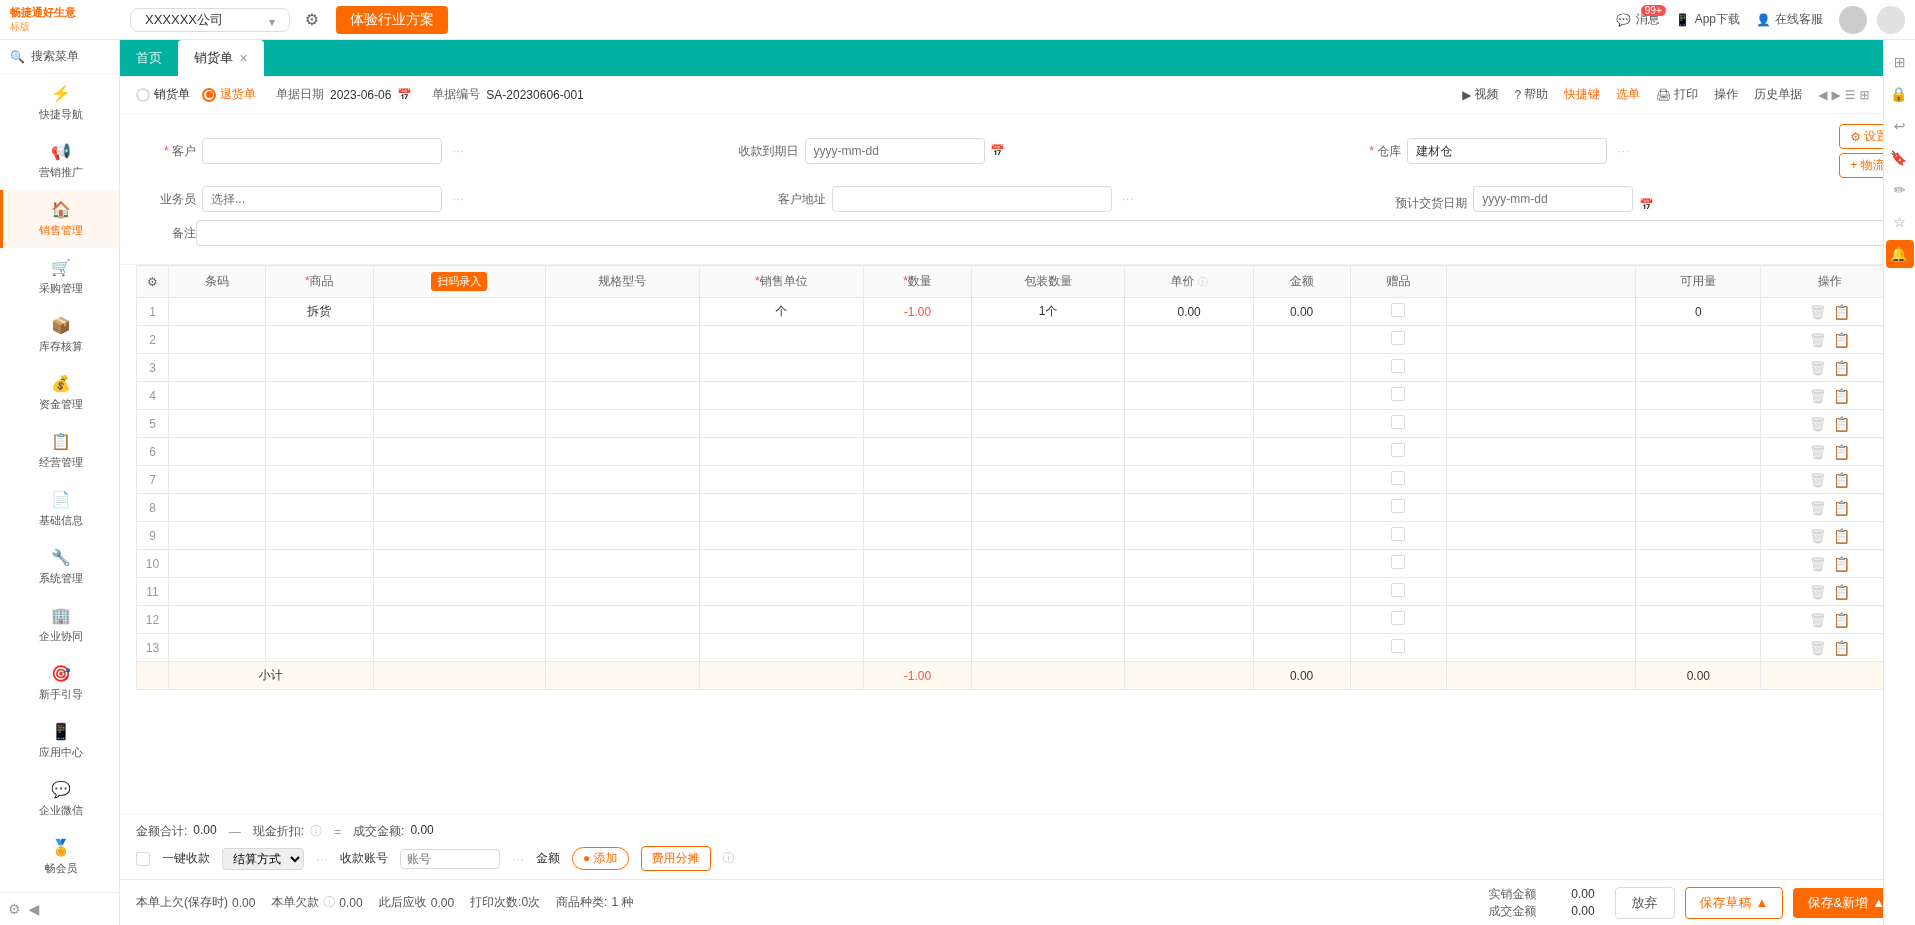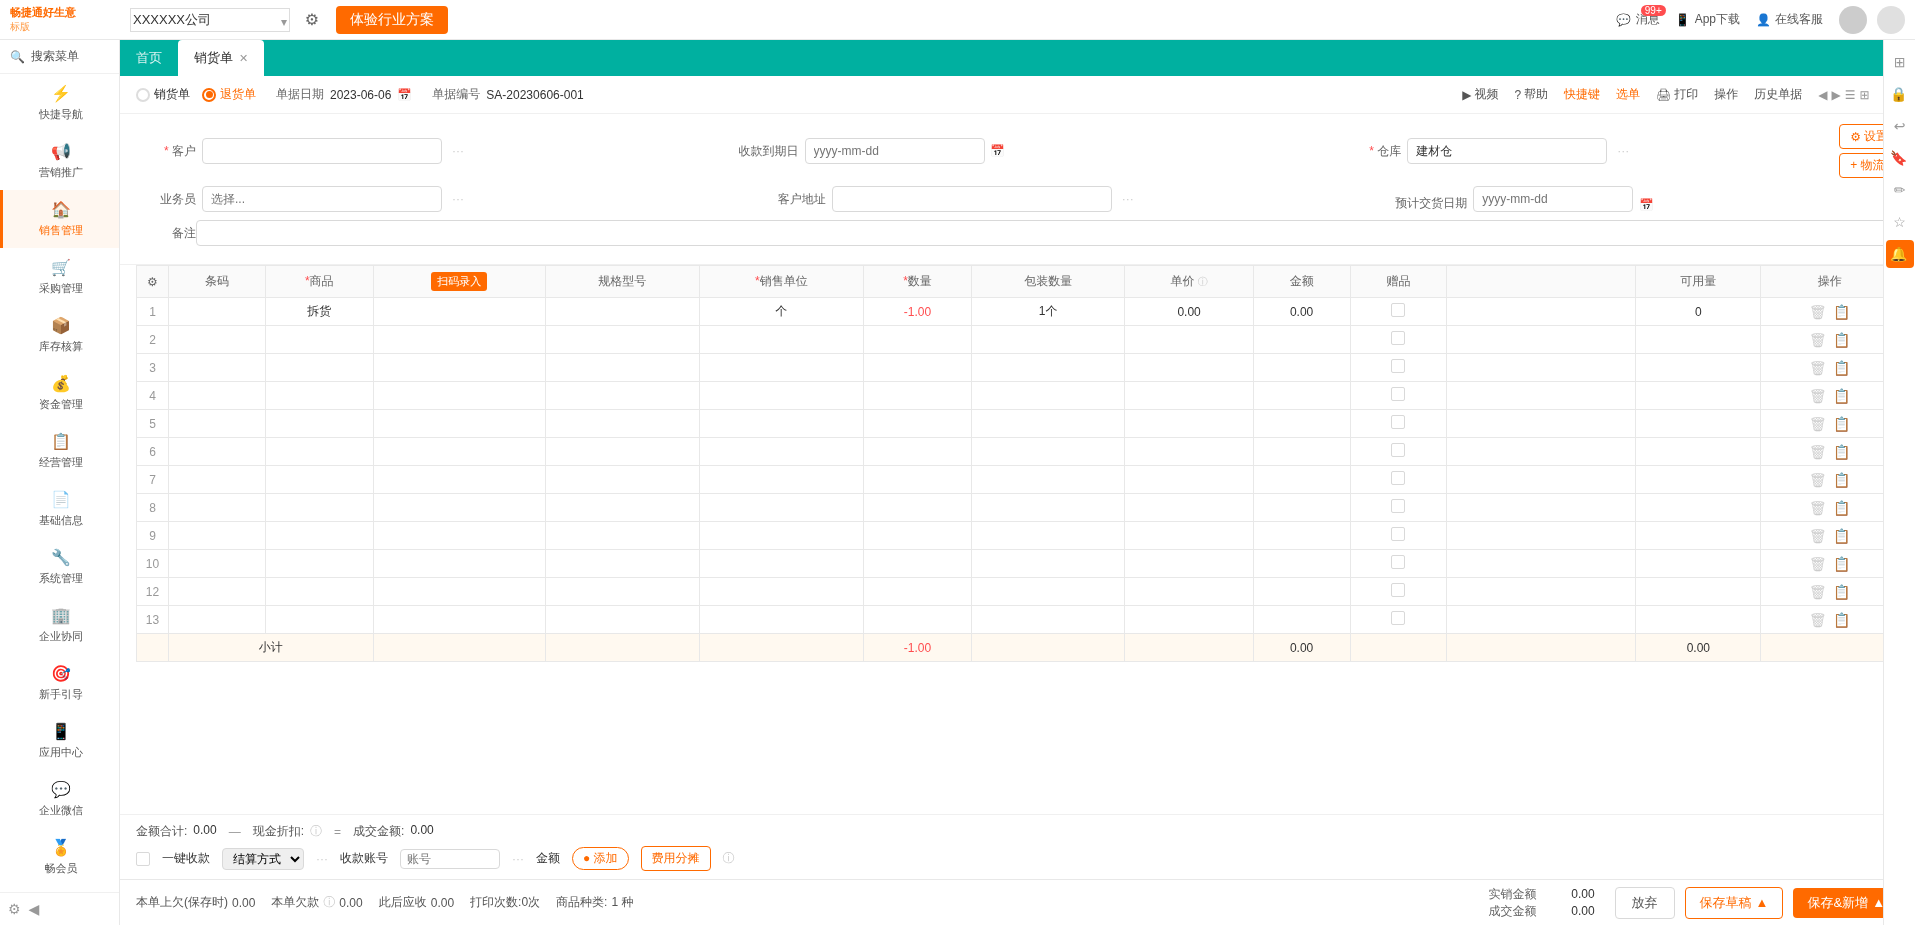--- a/index.html
+++ b/index.html
@@ -25,22 +25,22 @@
     .logo-text {
       color: #ff6a00;
       font-size: 11px;
       font-weight: bold;
       line-height: 1.2;
     }
     .company-selector {
       display: flex;
       align-items: flex-end;
       border: 1px solid #ddd;
-      border-radius: 0;
-      padding: 2px 2px;
+      border-radius: 8px;
+      padding: 2px 14px;
       min-width: 160px;
       cursor: pointer;
       background: #fff;
     }
     .company-name { flex: 1; font-size: 13px; }
     .company-arrow { color: #999; margin-left: 4px; }
     .settings-btn {
       margin-left: 8px;
       width: 28px;
       height: 28px;
@@ -932,20 +932,41 @@
               <td></td>
               <td>
                 <div class="action-icons">
                   <span class="action-icon">🗑</span>
                   <span class="action-icon">📋</span>
                 </div>
               </td>
             </tr>
           <tr>
               <td class="row-num">10</td>
+              <td></td>
+              <td></td>
+              <td></td>
+              <td></td>
+              <td></td>
+              <td></td>
+              <td></td>
+              <td></td>
+              <td></td>
+              <td class="checkbox-cell"><span class="table-checkbox"></span></td>
+              <td></td>
+              <td></td>
+              <td>
+                <div class="action-icons">
+                  <span class="action-icon">🗑</span>
+                  <span class="action-icon">📋</span>
+                </div>
+              </td>
+            </tr>
+          <tr>
+              <td class="row-num">11</td>
               <td></td>
               <td></td>
               <td></td>
               <td></td>
               <td></td>
               <td></td>
               <td></td>
               <td></td>
               <td></td>
               <td class="checkbox-cell"><span class="table-checkbox"></span></td>

